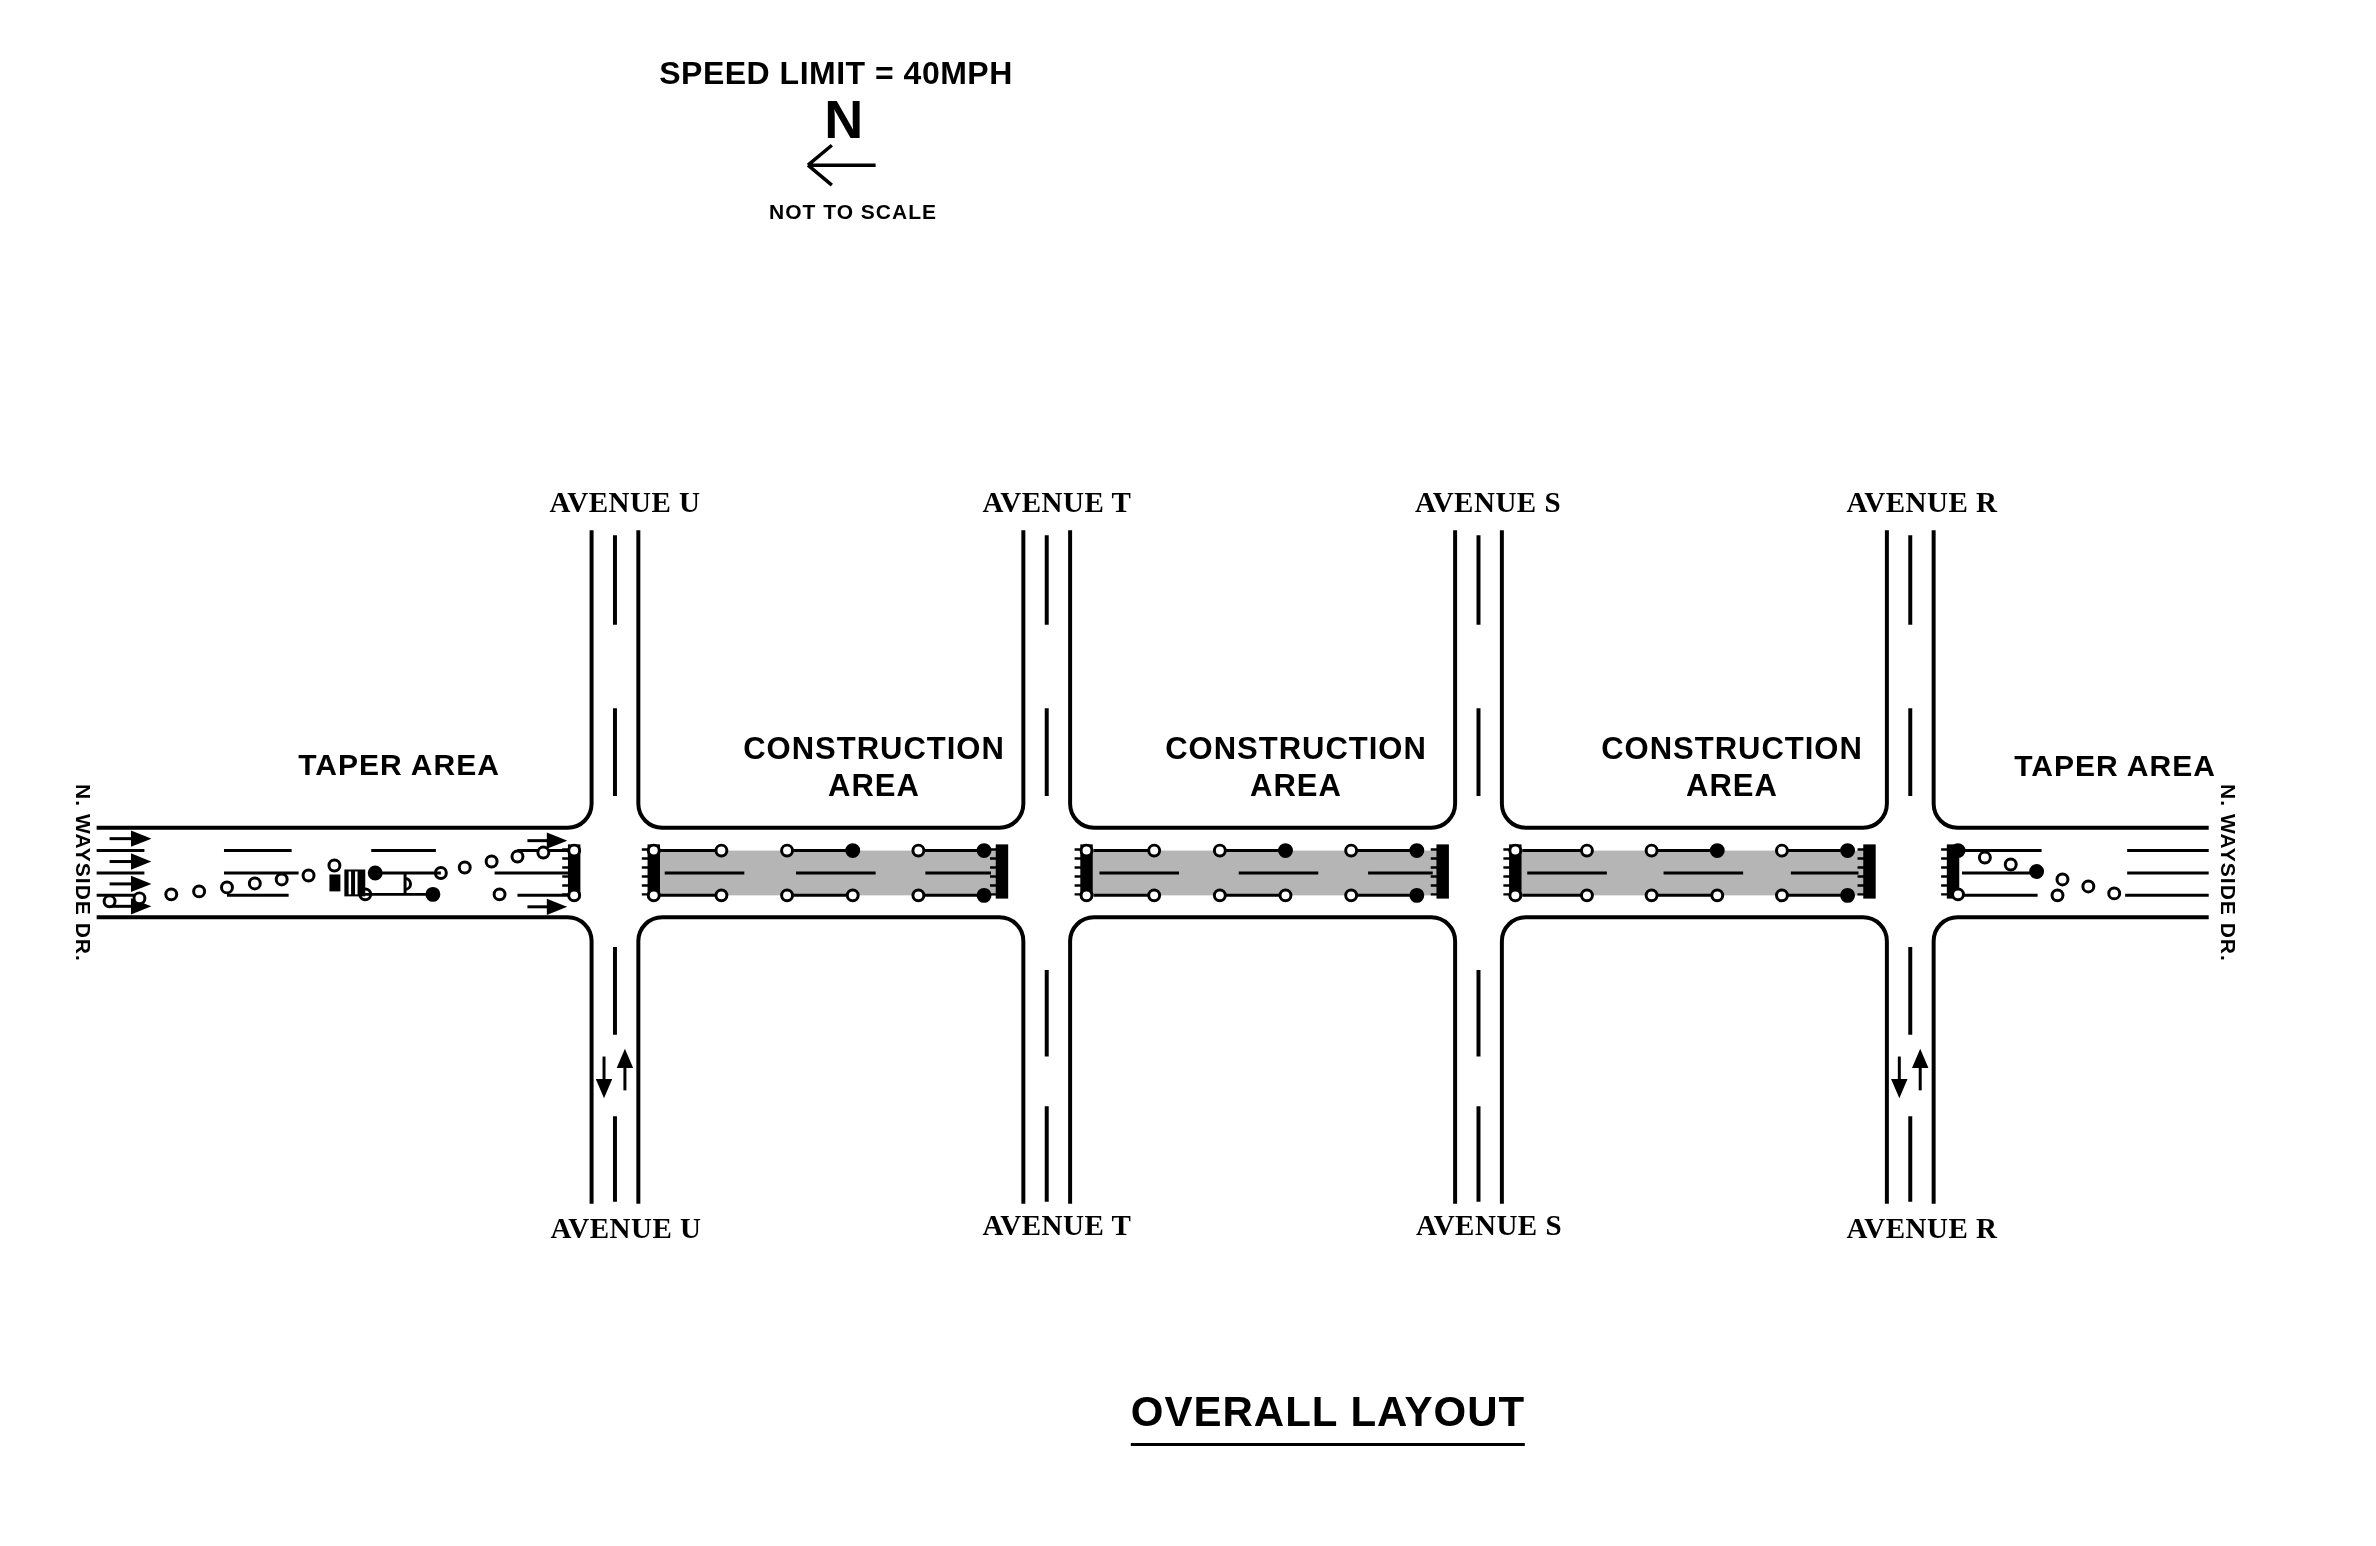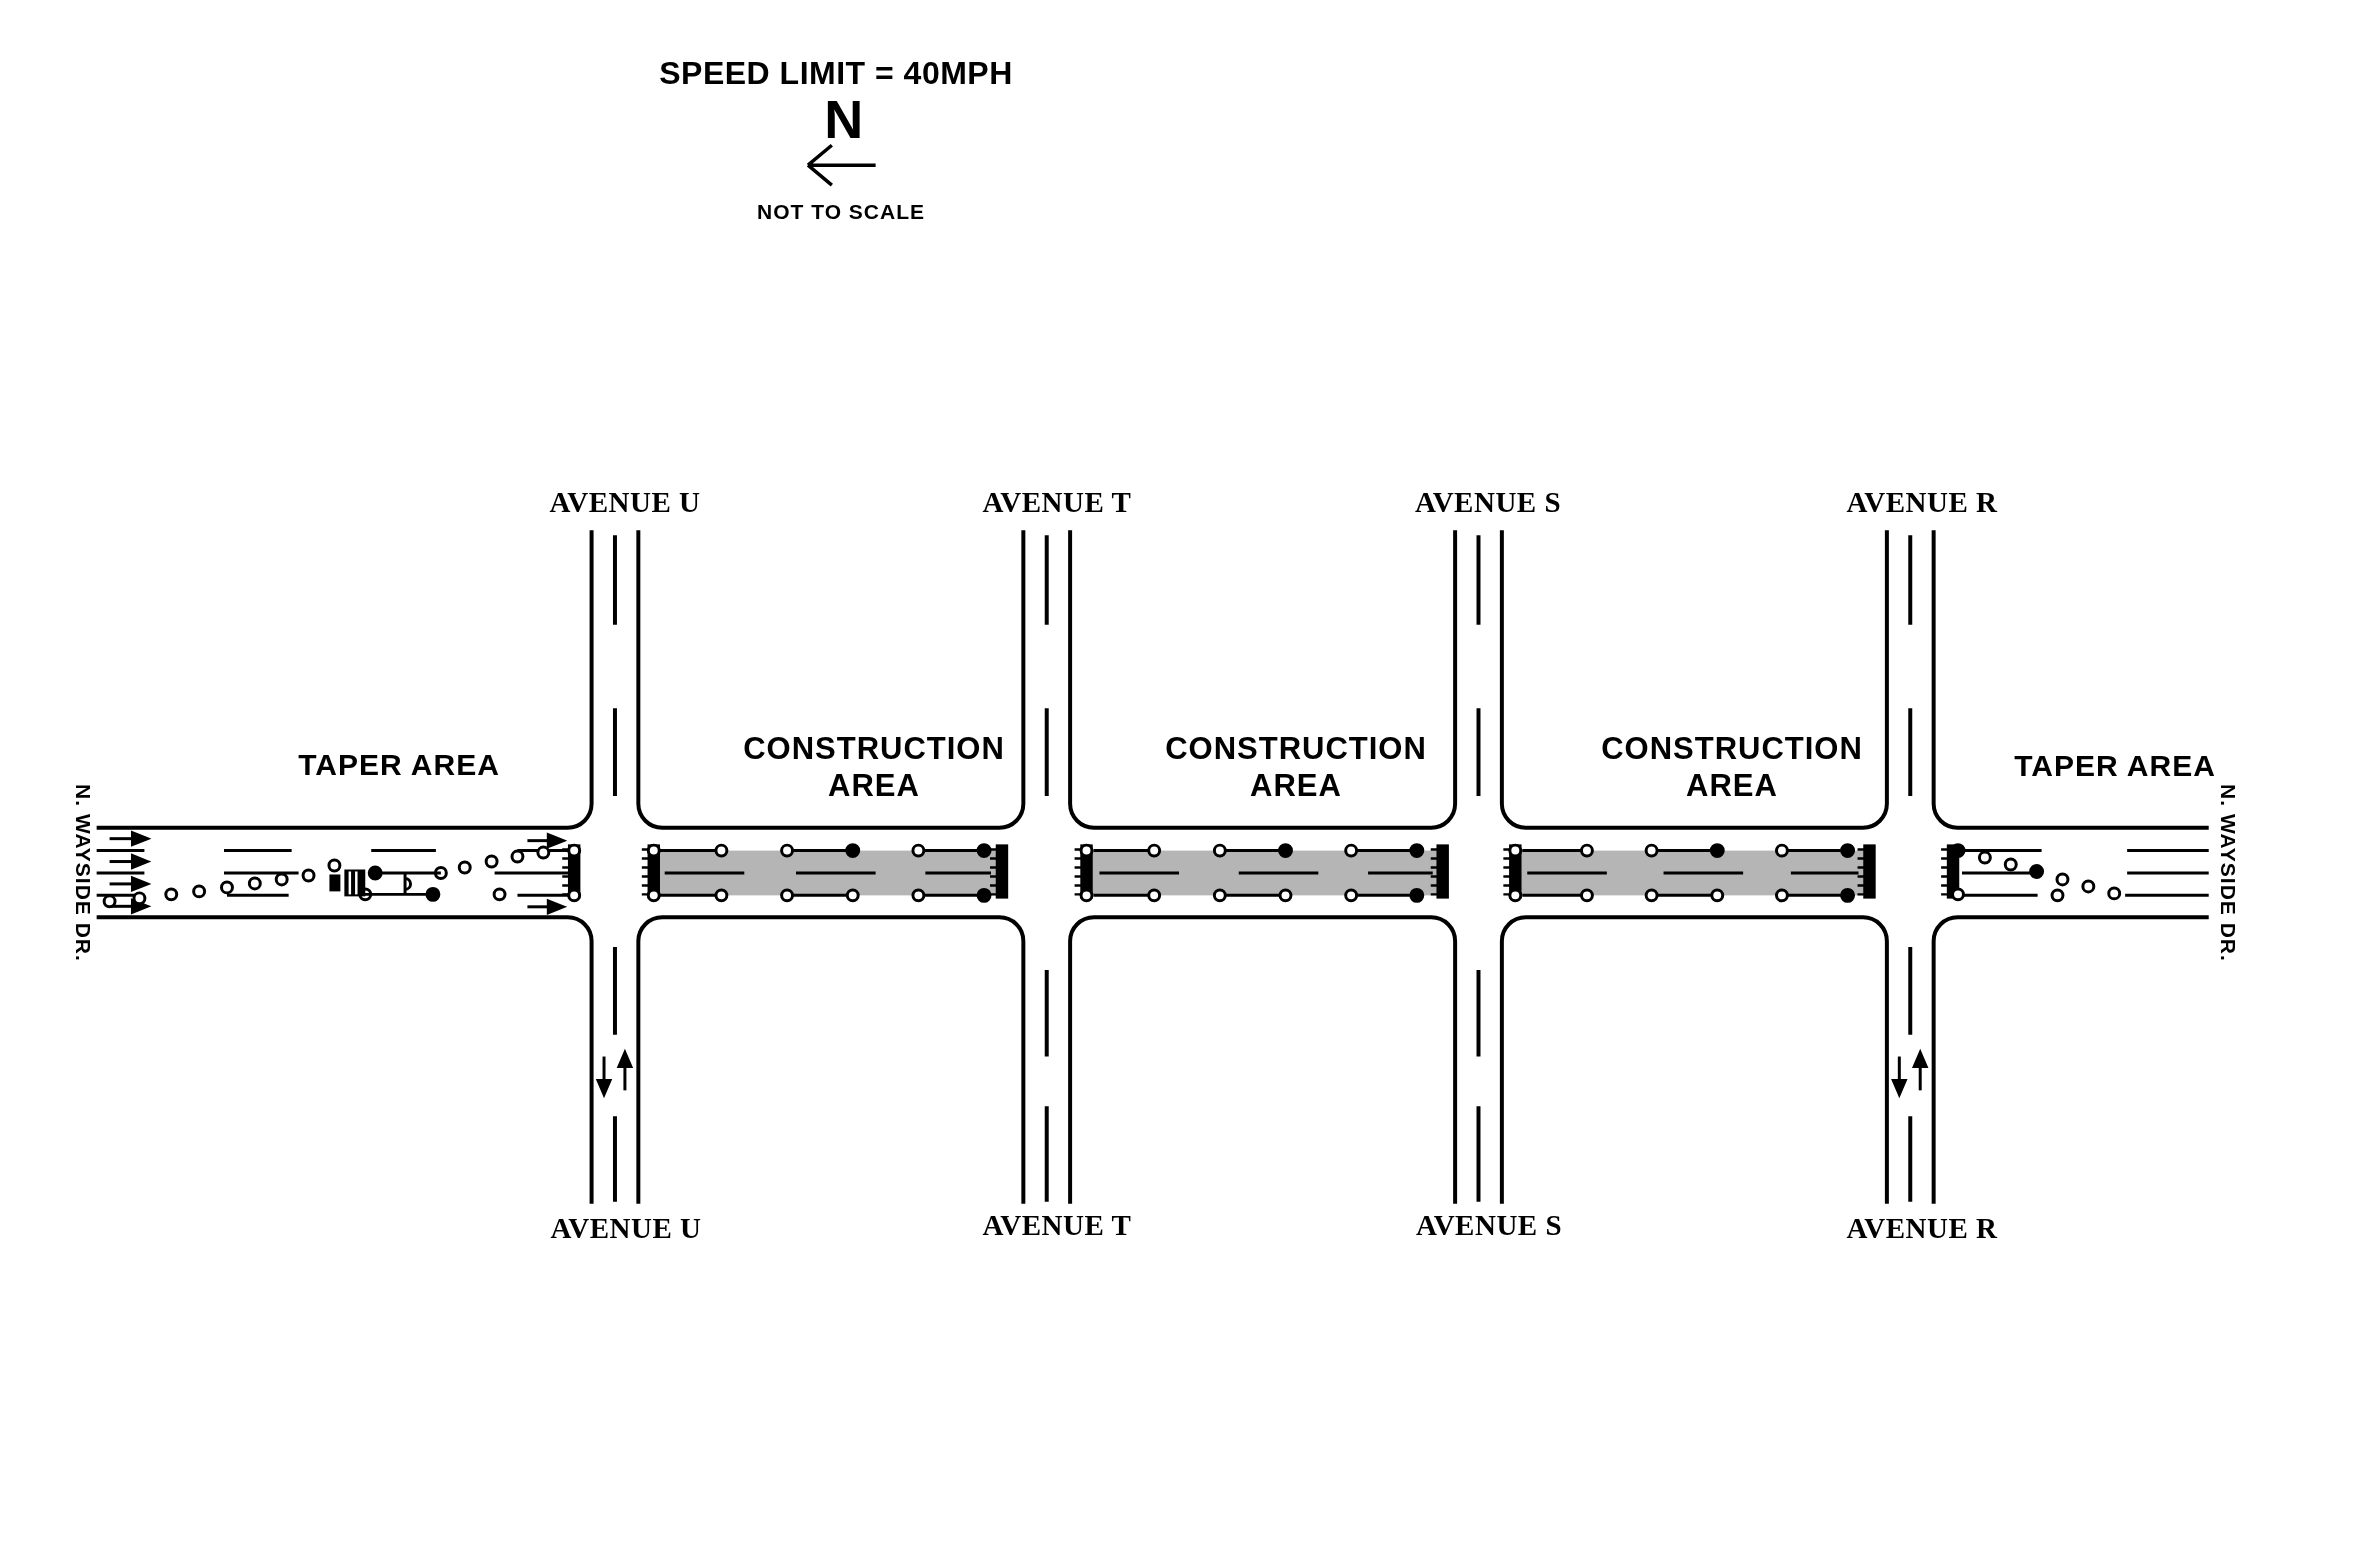--- a/index.html
+++ b/index.html
@@ -15,21 +15,21 @@
   .lbl{
     position:absolute;
     transform:translate(-50%,-50%);
     white-space:nowrap;
     font-weight:700;
     color:#000;
     letter-spacing:0.5px;
   }
   .speed{font-size:32px;}
   .north-n{font-size:54px;}
-  .scale-note{font-size:21px;letter-spacing:1px;}
+  .scale-note{font-size:21px;letter-spacing:1px;margin-left:12px;}
   .ave{font-size:29px;font-family:Liberation Serif, serif;}
   .area{font-size:30px;letter-spacing:1px;margin-left:28px;}
   .constr{font-size:31px;line-height:37px;text-align:center;letter-spacing:1px;margin-left:36px;}
   .vert{
     writing-mode:vertical-rl;
     font-size:21px;
     letter-spacing:1px;
   }
   .title{
     font-size:42px;
@@ -257,14 +257,15 @@
     <span>AREA</span>
   </div>
   <div class="lbl constr" style="left:1696px;top:767px;">
     <span>CONSTRUCTION</span><br>
     <span>AREA</span>
   </div>
 
   <div class="lbl vert" style="left:83px;top:873px;">N. WAYSIDE DR.</div>
   <div class="lbl vert" style="left:2228px;top:873px;">N. WAYSIDE DR.</div>
 
+  <div class="lbl title" style="left:1328px;top:1417px;">OVERALL LAYOUT</div>
 </div>
 
 
 </body></html>

